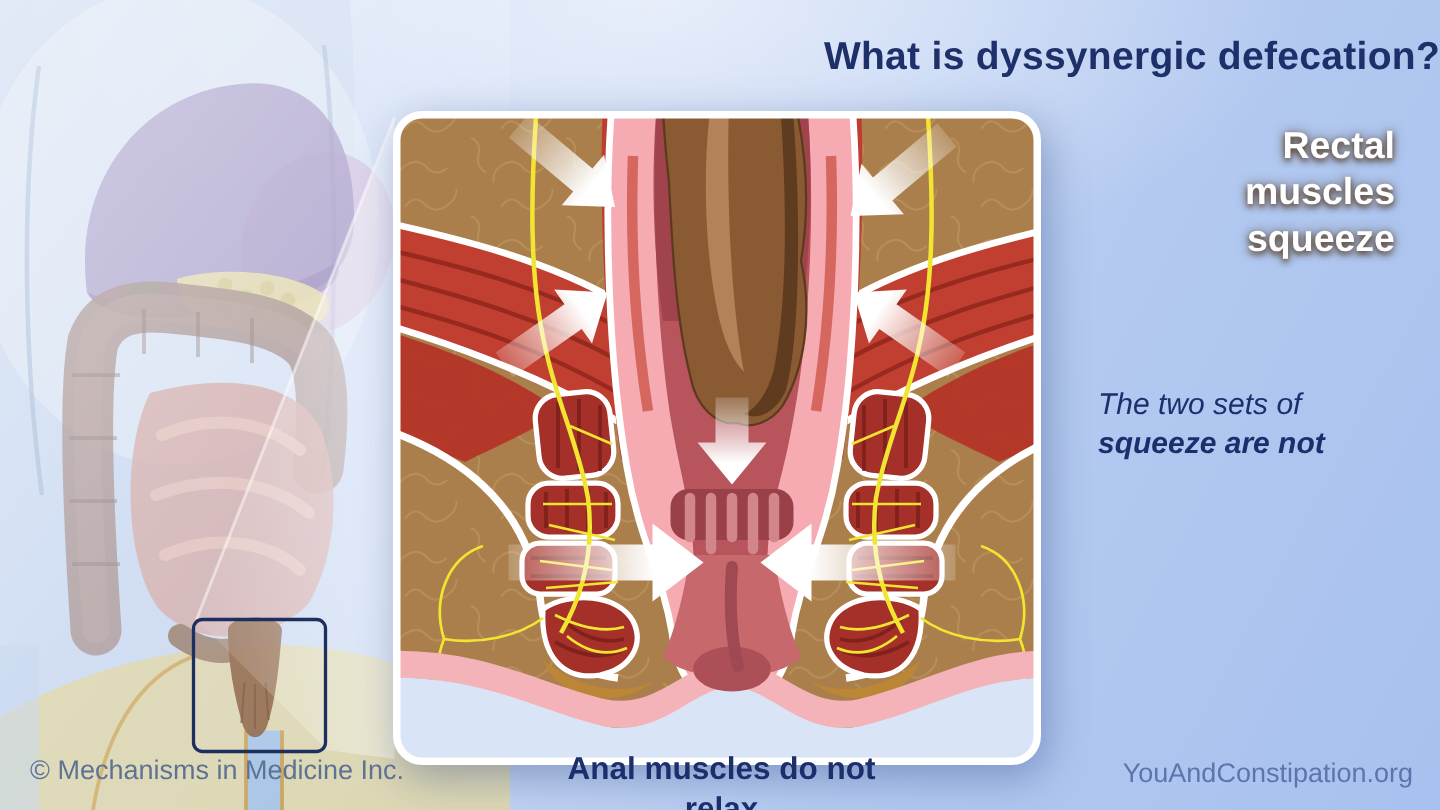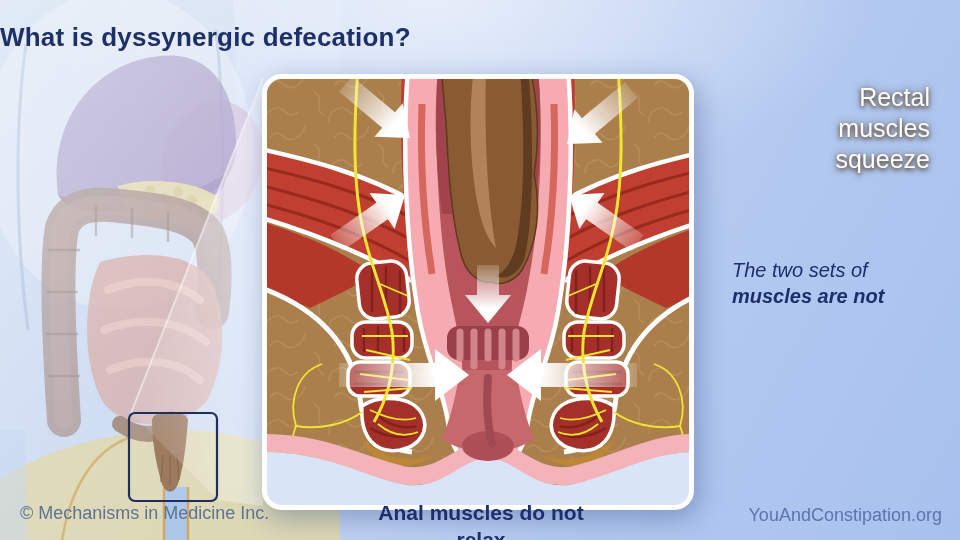--- a/index.html
+++ b/index.html
@@ -2,27 +2,27 @@
 <html style="--title-navy: #1e3069; --caption-navy: #1d2e6d; --label-white: #ffffff; --copyright-slate: #5e7394; --website-blue: #5b76ad; --bg-top: #d4e1f7; --bg-bottom: #a7c1ee; --tissue-brown: #aa7f4c; --muscle-red: #c13f30; --sphincter-red: #a53029; --mucosa-pink: #f6abb2; --stool-brown: #8a5a33; --nerve-yellow: #f2e531; --panel-bottom-blue: #d9e5f7; --skin-pink: #f4b3b8;"><head>
 <meta charset="utf-8">
 <style>
   html,body{margin:0;padding:0;background:#8fa8d8;}
   #stage{position:relative;width:960px;height:540px;overflow:hidden;
          font-family:"Liberation Sans",sans-serif;
          background:
            radial-gradient(ellipse 720px 320px at 46% 0%, rgba(255,255,255,.55), rgba(255,255,255,0) 60%),
            linear-gradient(118deg,#d4e1f7 0%, #cbdaf5 34%, #b3c9f0 68%, #a7c1ee 100%);}
   .abs{position:absolute;}
-  #title{left:0;right:0;top:22px;text-align:left;
+  #title{left:0;right:0;top:22px;text-align:right;
          font-size:26px;font-weight:700;letter-spacing:.2px;color:var(--title-navy,#1e3069);}
   #panel{left:262px;top:74px;width:432px;height:436px;border-radius:20px;
          filter:drop-shadow(4px 8px 14px rgba(45,70,130,.40));}
   #panel svg{display:block;}
   #label-rectal{right:30px;top:82px;width:128px;text-align:right;
-        font-size:25px;line-height:31px;font-weight:400;color:var(--label-white,#fff);
+        font-size:25px;line-height:31px;font-weight:700;color:var(--label-white,#fff);
         text-shadow:0 2px 4px rgba(72,42,12,.9),0 0 8px rgba(72,42,12,.55);}
   #label-anal{left:376px;top:452px;width:210px;text-align:center;
         font-size:21px;line-height:27px;font-weight:700;color:var(--caption-navy,#1d2e6d);margin-top:47px;}
   #side-note{left:732px;top:257px;width:190px;font-size:20px;line-height:26px;
         color:var(--caption-navy,#20306b);font-style:italic;}
   #side-note .b{font-weight:700;display:block;}
   #side-note .r{font-weight:400;display:block;}
   #copyright{left:20px;top:503px;font-size:18px;color:var(--copyright-slate,#5e7394);}
   #website{right:18px;top:505px;font-size:18px;color:var(--website-blue,#5b76ad);}
 </style>
@@ -235,19 +235,19 @@
   </div>
 
   <div id="title" class="abs">What is dyssynergic defecation?</div>
 
   <div id="label-rectal" class="abs">Rectal muscles squeeze</div>
 
   <div id="label-anal" class="abs">Anal muscles do not relax</div>
 
   <div id="side-note" class="abs">
     <span class="r">The two sets of</span>
-    <span class="b">muscles are not</span>
+    <span class="b">squeeze are not</span>
   </div>
 
   <div id="website" class="abs">YouAndConstipation.org</div>
   <div id="copyright" class="abs">© Mechanisms in Medicine Inc.</div>
 
 </div>
 
 </body></html>

